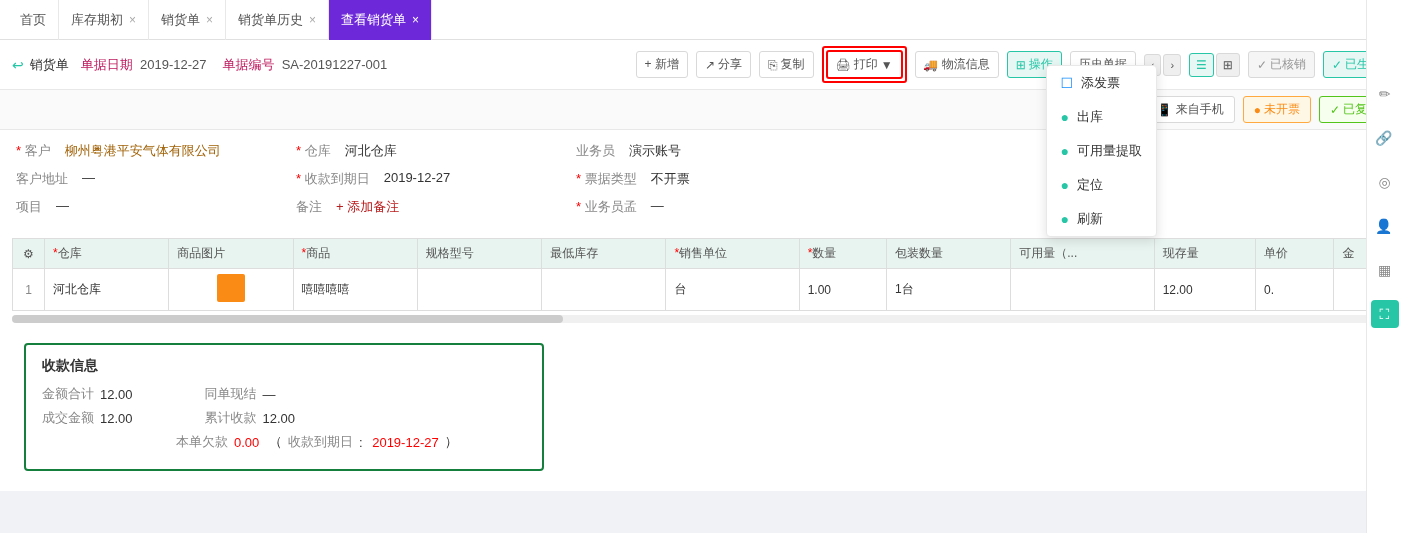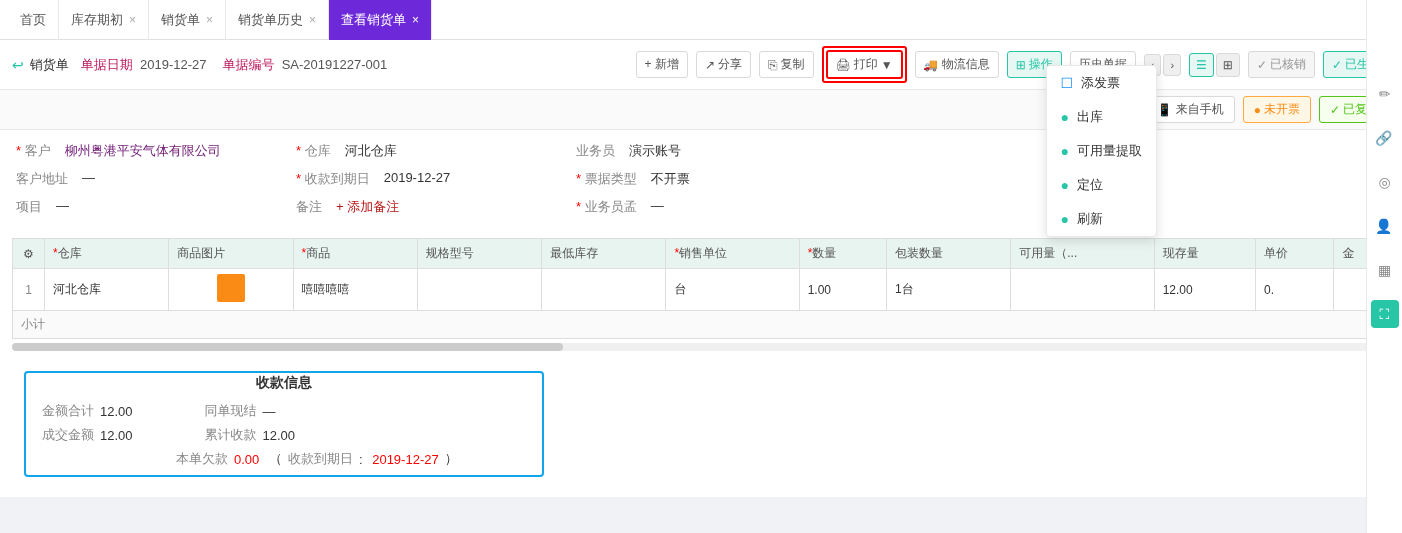--- a/index.html
+++ b/index.html
@@ -81,21 +81,21 @@
     }
     .form-row {
       display: flex; align-items: center; margin-bottom: 10px; gap: 20px;
     }
     .field-group {
       display: flex; align-items: flex-start; gap: 14px; min-width: 260px;
     }
     .field-label { color: #888; font-size: 13px; white-space: nowrap; }
     .required { color: red; }
     .field-value { color: #333; font-size: 13px; }
-    .field-value.link { color: #701a75; cursor: pointer; }
+    .field-value.link { color: #a16207; cursor: pointer; }
     .add-note { color: #b91c1c; cursor: pointer; font-size: 13px; }
 
     
     .table-section { padding: 0 12px 8px; }
     table { width: 100%; border-collapse: collapse; font-size: 12px; }
     thead tr { background: #e8f4f0; }
     th {
       padding: 6px 8px; border: 1px solid #ddd;
       text-align: left; font-weight: normal; color: #555;
       white-space: nowrap; font-size: 12px;
@@ -110,27 +110,26 @@
     .row-num { text-align: center; color: #888; }
 
     
     .table-wrap { overflow-x: auto; }
     .scroll-bar { height: 8px; background: #f0f0f0; border-radius: 4px; margin: 4px 0; }
     .scroll-thumb { height: 8px; width: 40%; background: #ccc; border-radius: 4px; }
 
     
     .payment-section {
       margin: 8px 12px;
-      border: 2px solid #0ea5e9;
+      border: 2px solid #15803d;
       border-radius: 4px;
-      padding: 1px 16px;
+      padding: 12px 16px;
       background: #fff;
       display: inline-block;
       min-width: 520px;
-      text-align: center;
     }
     .payment-title { font-weight: bold; font-size: 14px; margin-bottom: 10px; }
     .payment-row { display: flex; gap: 72px; margin-bottom: 6px; }
     .payment-item { display: flex; align-items: center; gap: 6px; }
     .payment-label { color: #888; font-size: 13px; }
     .payment-value { color: #333; font-size: 13px; }
     .payment-value.red { color: red; }
     .payment-value.date-red { color: red; }
     .dropdown-menu {
       position: absolute; top: 65px; right: 245px;
@@ -353,23 +352,20 @@
             <td></td>
             <td></td>
             <td>台</td>
             <td>1.00</td>
             <td>1台</td>
             <td></td>
             <td>12.00</td>
             <td>0.</td>
             <td></td>
           </tr>
-          <tr class="subtotal">
-            <td colspan="13">小计</td>
-          </tr>
         </tbody>
       </table>
       <div class="scroll-bar">
         <div class="scroll-thumb"></div>
       </div>
     </div>
   </div>
 
   <div style="padding: 0 12px 12px;">
     <div class="payment-section">

